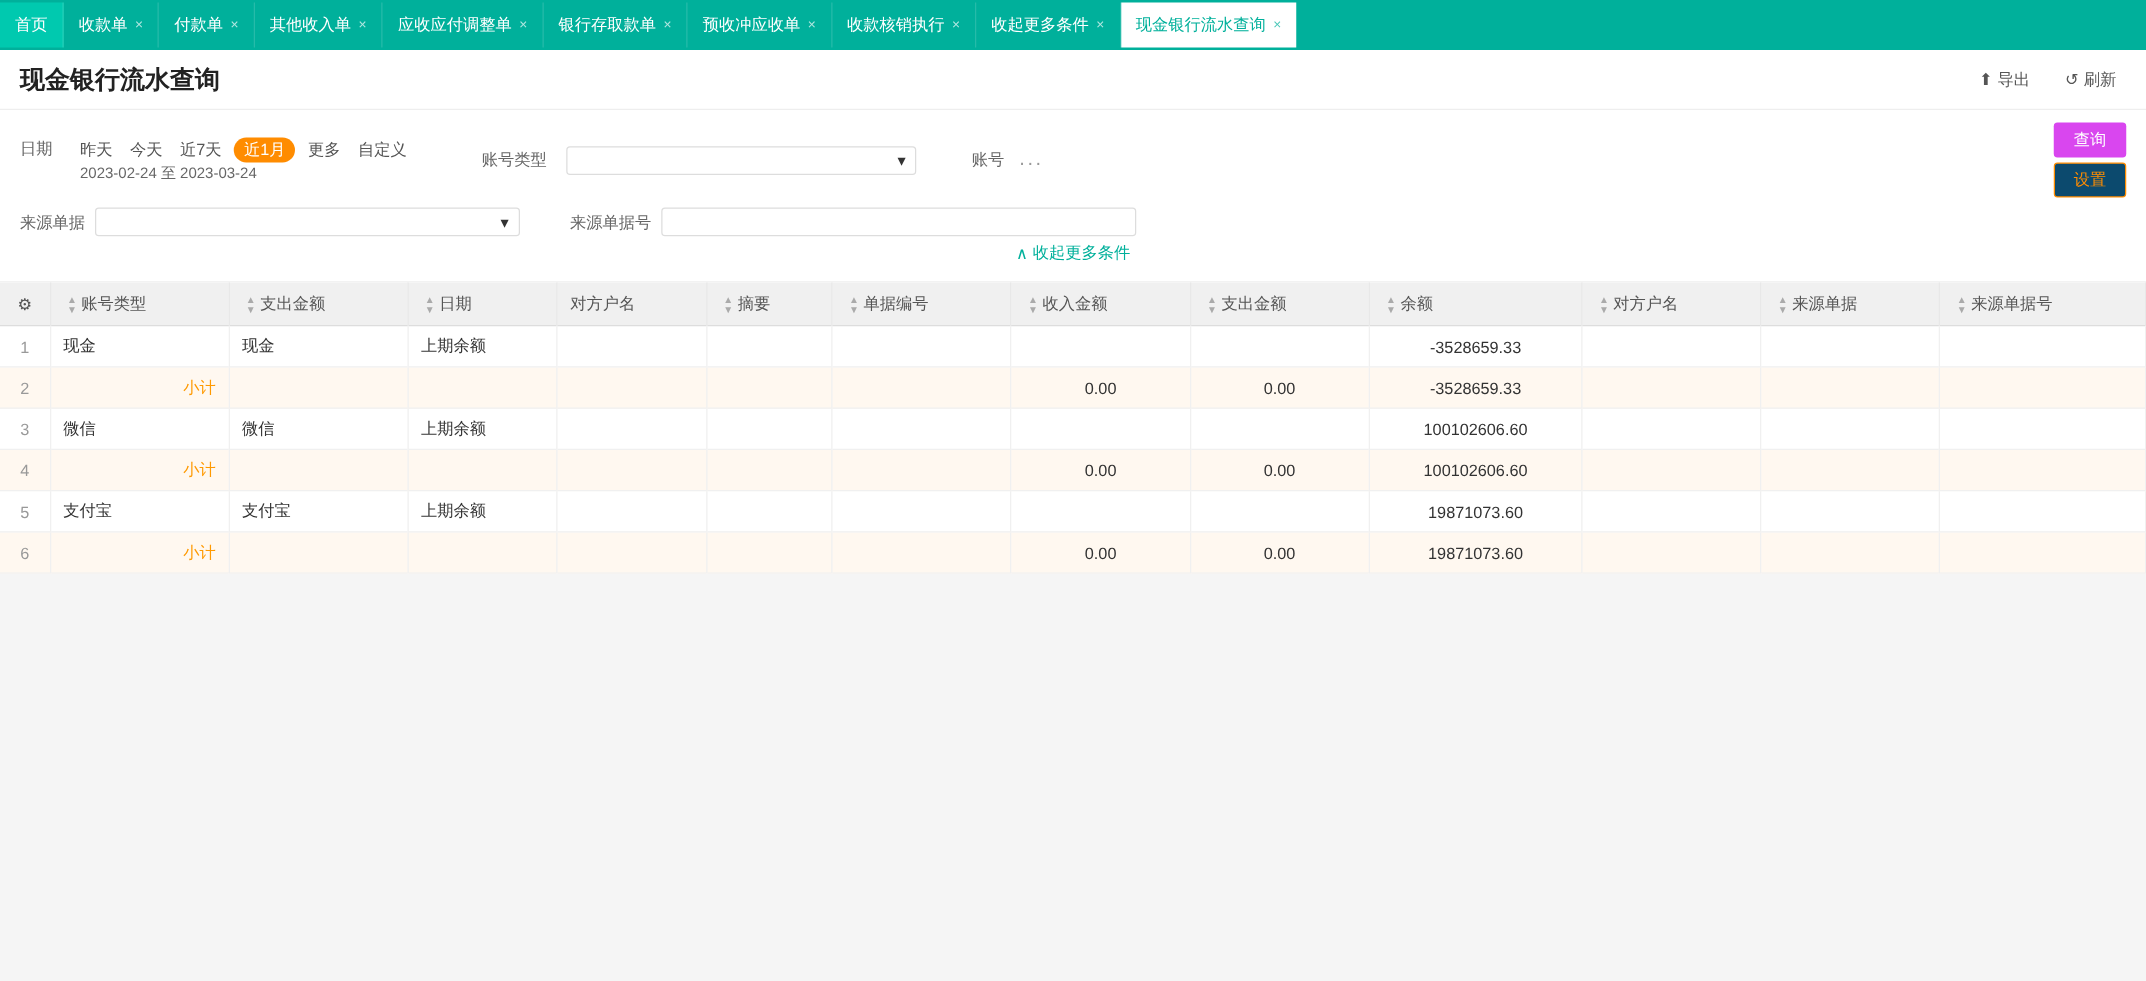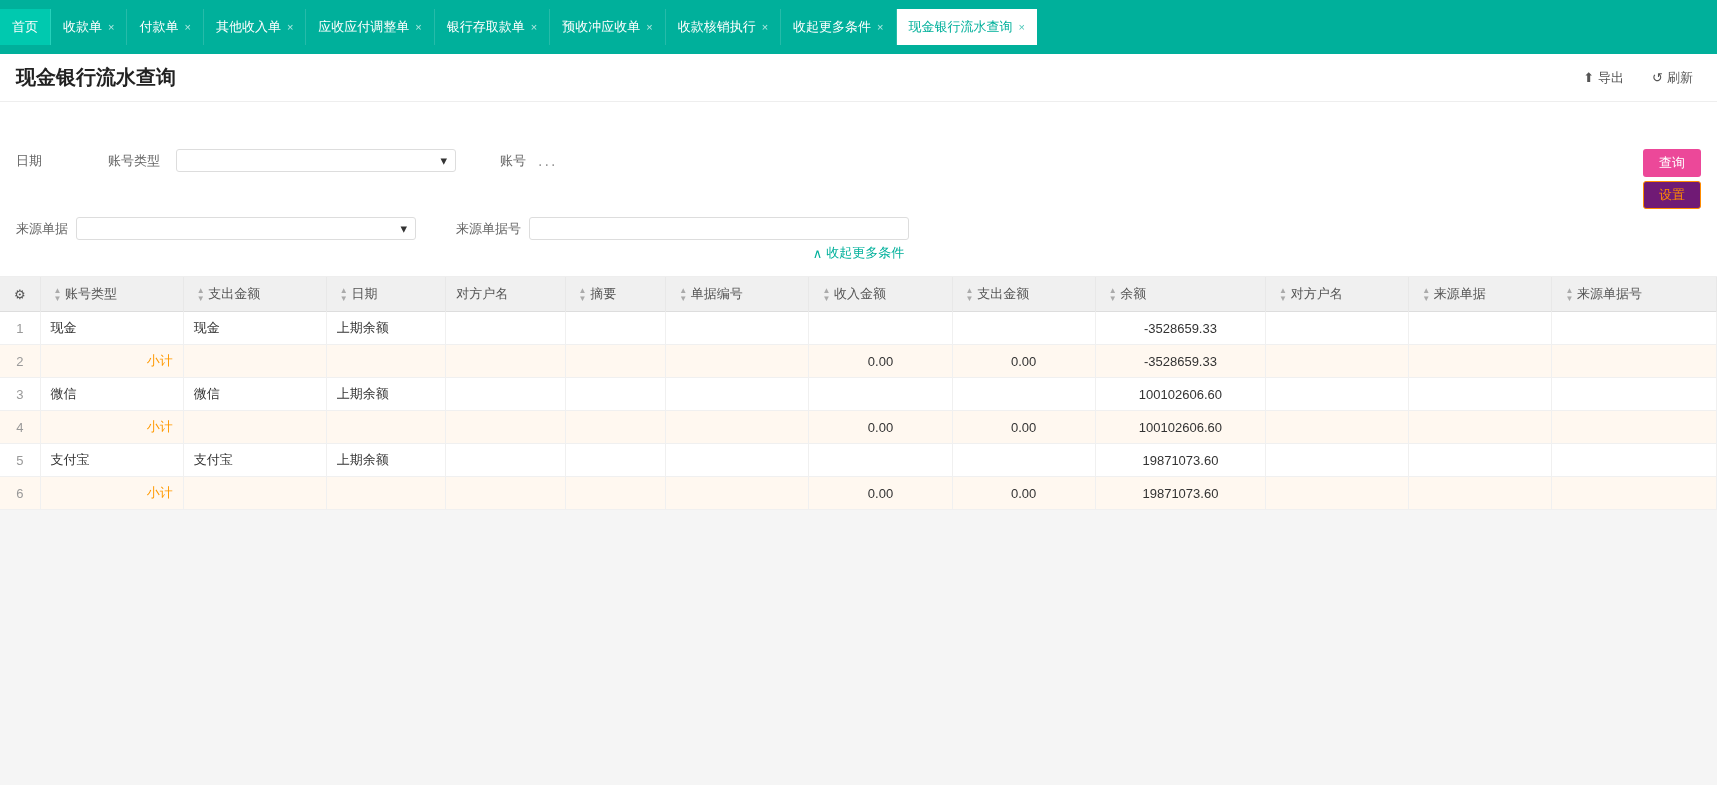--- a/index.html
+++ b/index.html
@@ -3,21 +3,21 @@
   <meta charset="utf-8">
   <style>
     * { box-sizing: border-box; margin: 0; padding: 0; }
     body { font-family: 'Microsoft YaHei', Arial, sans-serif; font-size: 13px; background: #f5f5f5; color: #333; }
 
     
     .top-nav {
       background: #00b09b;
       display: flex;
       align-items: center;
-      height: 54px;
+      height: 40px;
       overflow: hidden;
     }
     .nav-tab {
       display: inline-flex;
       align-items: center;
       padding: 0 12px;
       height: 36px;
       color: #fff;
       font-size: 13px;
       cursor: pointer;
@@ -124,31 +124,30 @@
     .filter-select .placeholder { color: #bbb; }
     .filter-input {
       border: 1px solid #ddd;
       border-radius: 3px;
       padding: 3px 8px;
       min-width: 300px;
       outline: none;
       font-size: 13px;
     }
     .btn-query {
-      background: #ec4899;
+      background: #d946ef;
       color: #fff;
       border: none;
       border-radius: 3px;
       padding: 5px 16px;
       cursor: pointer;
       font-size: 13px;
-      margin-top: 37px;
     }
     .btn-setting {
-      background: #701a75;
+      background: #0c4a6e;
       color: #ff8c00;
       border: 1px solid #ff8c00;
       border-radius: 3px;
       padding: 4px 4px;
       cursor: pointer;
       font-size: 13px;
     }
     .btn-more-dots {
       color: #999;
       cursor: pointer;
@@ -287,20 +286,31 @@
       <span>刷新</span>
     </button>
   </div>
 </div>
 
 <div class="filter-area">
   <div class="filter-row">
 
     <div style="display:flex;align-items:flex-start;gap:8px;">
       <span class="filter-label">日期</span>
+      <div style="display:flex;flex-direction:column;">
+        <div class="filter-date-options">
+          <span class="date-option">昨天</span>
+          <span class="date-option">今天</span>
+          <span class="date-option">近7天</span>
+          <span class="date-option active">近1月</span>
+          <span class="date-option">更多</span>
+          <span class="date-option">自定义</span>
+        </div>
+        <div class="date-range">2023-02-24 至 2023-03-24</div>
+      </div>
     </div>
 
     <div style="display:flex;align-items:center;gap:8px;margin-left:40px;">
       <span class="filter-label" style="min-width:60px;">账号类型</span>
       <div class="filter-select" style="min-width:280px;">
         <span class="placeholder"></span>
         <span>▾</span>
       </div>
     </div>
 

